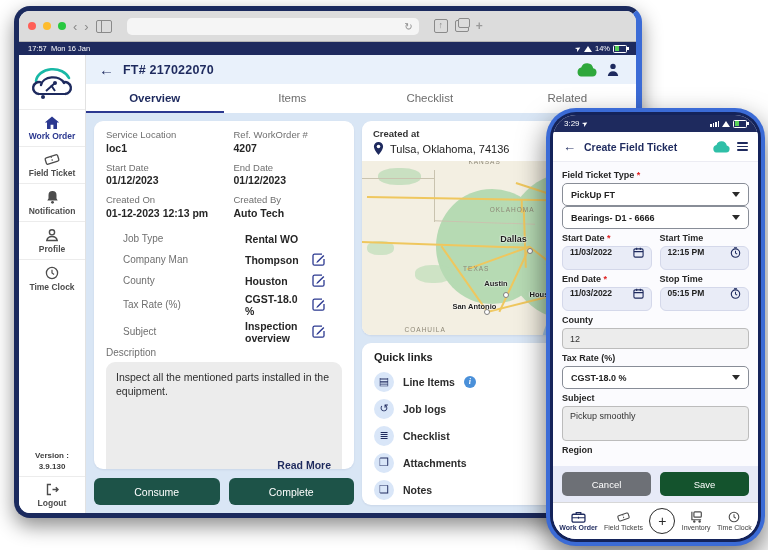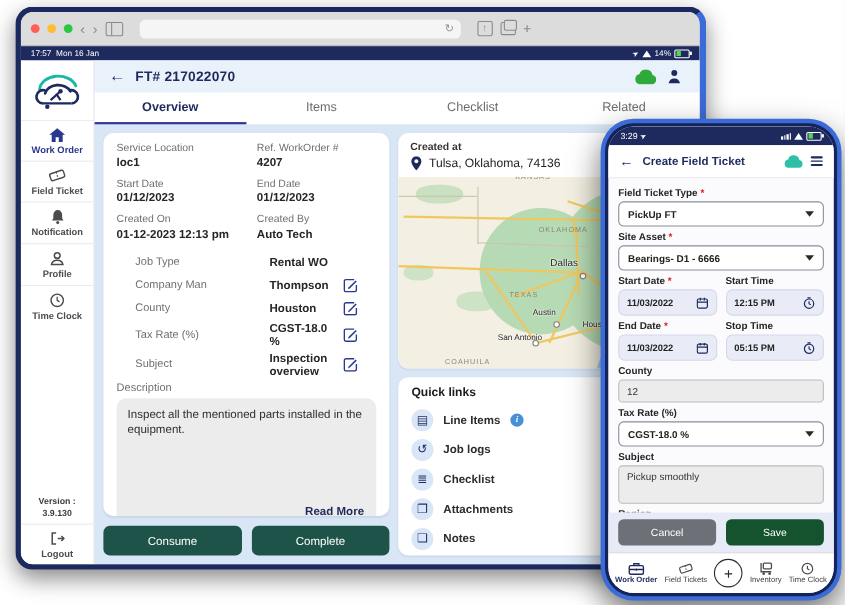--- a/index.html
+++ b/index.html
@@ -68,21 +68,21 @@
   .mapcard{height:214px;overflow:hidden;display:flex;flex-direction:column;flex:none}
   .maphdr{padding:7px 11px 6px}
   .createdlab{font-size:9.5px;color:#333;font-weight:600}
   .addr{display:flex;align-items:center;gap:6px;margin-top:3px;font-size:11px;color:#222}
   .map{flex:1;position:relative;background:#f3efe2;overflow:hidden;cursor:grab}
   .gb{position:absolute;background:#b6dab3;border-radius:45%}
   .water{position:absolute;background:#a9cdf0}
   .stateline{position:absolute;background:#c9c3af}
   .road{position:absolute;height:1.5px;background:#efc75e;transform-origin:left center}
   .mlabel{position:absolute;color:#8d8776;font-size:6.5px;letter-spacing:1px;white-space:nowrap}
-  .mcity{position:absolute;color:#1f1f1f;font-weight:normal;font-size:7.5px;text-shadow:0 0 2px #fff,0 0 2px #fff;white-space:nowrap}
+  .mcity{position:absolute;color:#1f1f1f;font-weight:bold;font-size:7.5px;text-shadow:0 0 2px #fff,0 0 2px #fff;white-space:nowrap}
   .mcity.big{font-size:9px}
   .mdot{position:absolute;width:4px;height:4px;border:1px solid #808080;background:#fff;border-radius:50%}
 
   .qlcard{flex:1;padding:8px 12px;min-height:0}
   .qltitle{font-weight:bold;color:#1b1b1b;font-size:11px;margin-bottom:5px}
   .qlitem{display:flex;align-items:center;gap:9px;height:27px;cursor:pointer}
   .qlicon{width:20px;height:20px;border-radius:50%;background:#d9e6f8;color:#1e2a5e;display:flex;align-items:center;justify-content:center;font-size:11px;flex:none}
   .qllabel{font-size:10.5px;color:#2c2c2c;font-weight:600}
   .infoicon{width:12px;height:12px;border-radius:50%;background:#4a90d9;color:#fff;font-size:8px;display:flex;align-items:center;justify-content:center;font-style:italic;font-weight:bold;font-family:"Liberation Serif",serif}
 
@@ -99,21 +99,21 @@
   .phead-right{margin-left:auto;display:flex;align-items:center;gap:7px}
   .burger{display:flex;flex-direction:column;gap:2px;cursor:pointer}
   .burger i{display:block;width:11px;height:1.8px;background:#1e2a5e;border-radius:1px}
   .pform{flex:1;padding:4px 9px 0;overflow:hidden;min-height:0}
   .plab{font-size:9px;font-weight:bold;color:#262626;margin:4px 0 3px}
   .req{color:#e02020}
   .pselect{height:21px;border:1px solid #888d97;border-radius:5px;background:#fff;display:flex;align-items:center;justify-content:space-between;padding:0 8px;font-size:9px;font-weight:600;color:#222;cursor:pointer}
   .caret{width:0;height:0;border-left:4px solid transparent;border-right:4px solid transparent;border-top:5px solid #2a2a2a}
   .dtrow{display:flex;gap:8px}
   .dtcol{flex:1;min-width:0}
-  .pdate{height:22px;background:#e9ecf7;border:1px solid #d4d8ea;border-radius:6px;display:flex;align-items:center;justify-content:space-between;padding:0 7px;font-size:8.5px;font-weight:600;color:#222;cursor:pointer}
+  .pdate{height:22px;background:#e9ecf7;border:1px solid #d4d8ea;border-radius:6px;display:flex;justify-content:space-between;padding:0 7px;font-size:8.5px;font-weight:600;color:#222;cursor:pointer}
   .pgray{height:19px;background:#ececec;border:1px solid #bcbcbc;border-radius:4px;display:flex;align-items:center;padding:0 7px;font-size:9px;color:#333}
   .ptextarea{height:29px;align-items:flex-start;padding-top:4px}
   .pfoot{background:#e7eaf7;padding:6px 9px;display:flex;gap:9px;flex:none}
   .pbtn{flex:1;height:24px;border:none;border-radius:5px;color:#fff;font-size:9.5px;font-family:inherit;cursor:pointer}
   .cancel{background:#6d7076}.save{background:#14532d}
   .pnav{height:36px;background:#fff;border-top:1px solid #d7d7d7;display:flex;align-items:center;justify-content:space-around;padding:0 3px;flex:none}
   .pnavitem{display:flex;flex-direction:column;align-items:center;gap:1px;font-size:7px;color:#3c3c3c;cursor:pointer}
   .pnavitem.active{color:#1e2a5e;font-weight:bold}
   .plusbtn{width:24px;height:24px;border:1.6px solid #2a2a2a;border-radius:50%;display:flex;align-items:center;justify-content:center;font-size:14px;color:#2a2a2a;cursor:pointer;background:#fff}
 </style>
@@ -432,21 +432,20 @@
         </span>
       </div>
 
       <div class="pform">
         <div class="plab"><span>Field Ticket Type</span> <span class="req">*</span></div>
         <div class="pselect">
             <span>PickUp FT</span>
             <span class="caret"></span>
           </div>
 
-        <div class="plab"><span>Site Asset</span> <span class="req">*</span></div>
         <div class="pselect">
             <span>Bearings- D1 - 6666</span>
             <span class="caret"></span>
           </div>
 
         <div class="dtrow">
           <div class="dtcol">
             <div class="plab"><span>Start Date</span> <span class="req">*</span></div>
             <div class="pdate">
               <span>11/03/2022</span>

